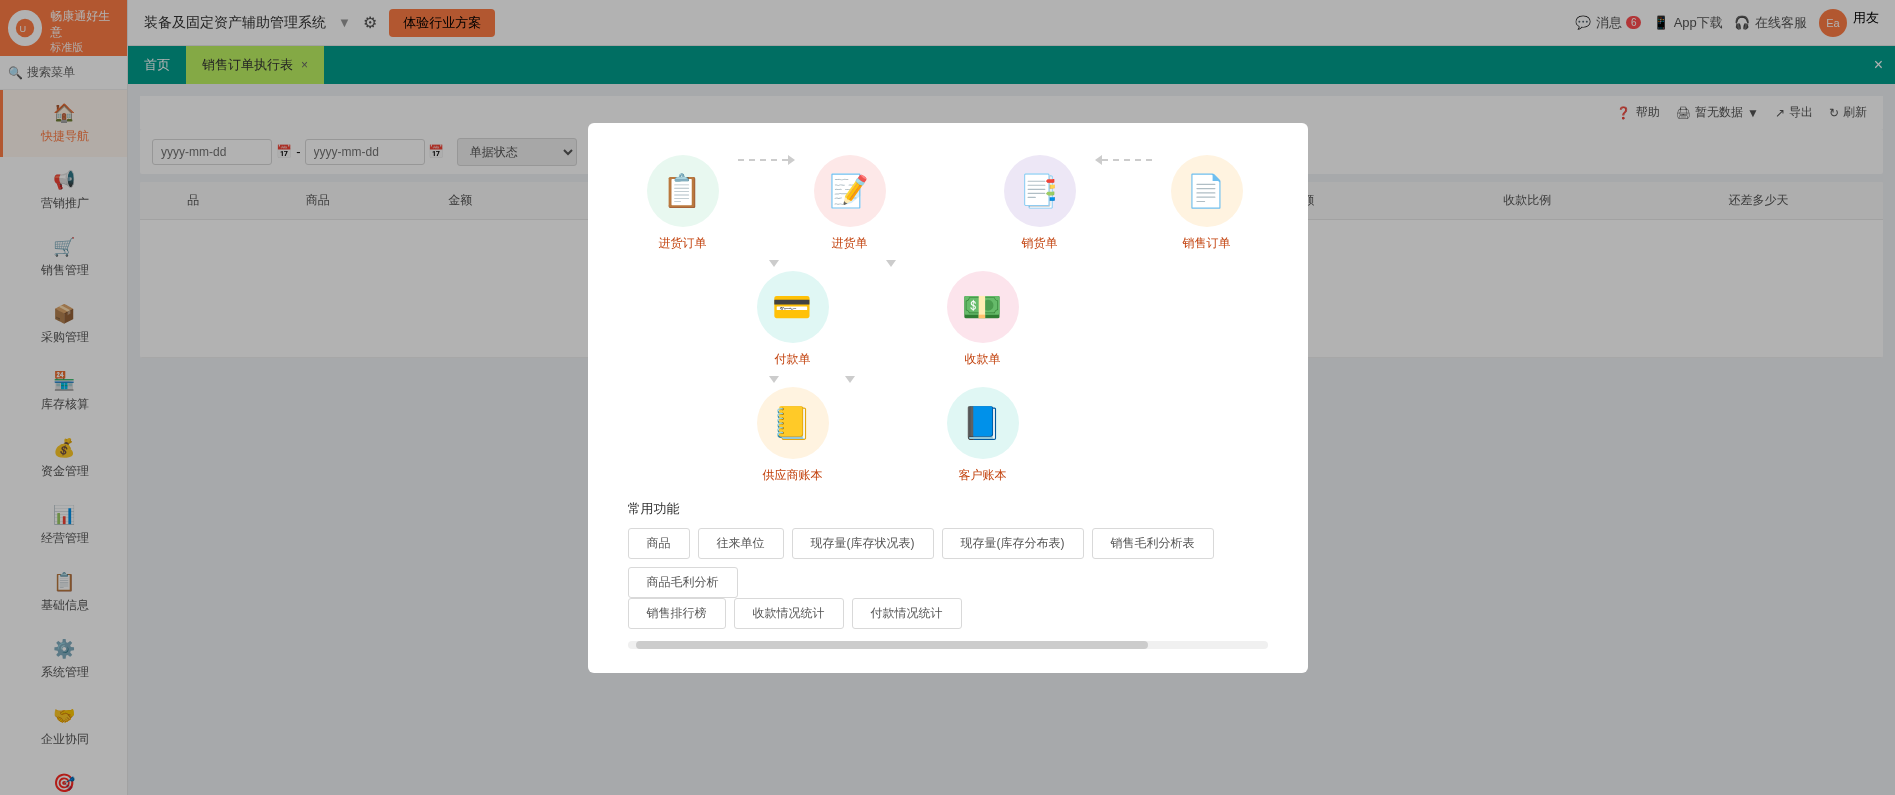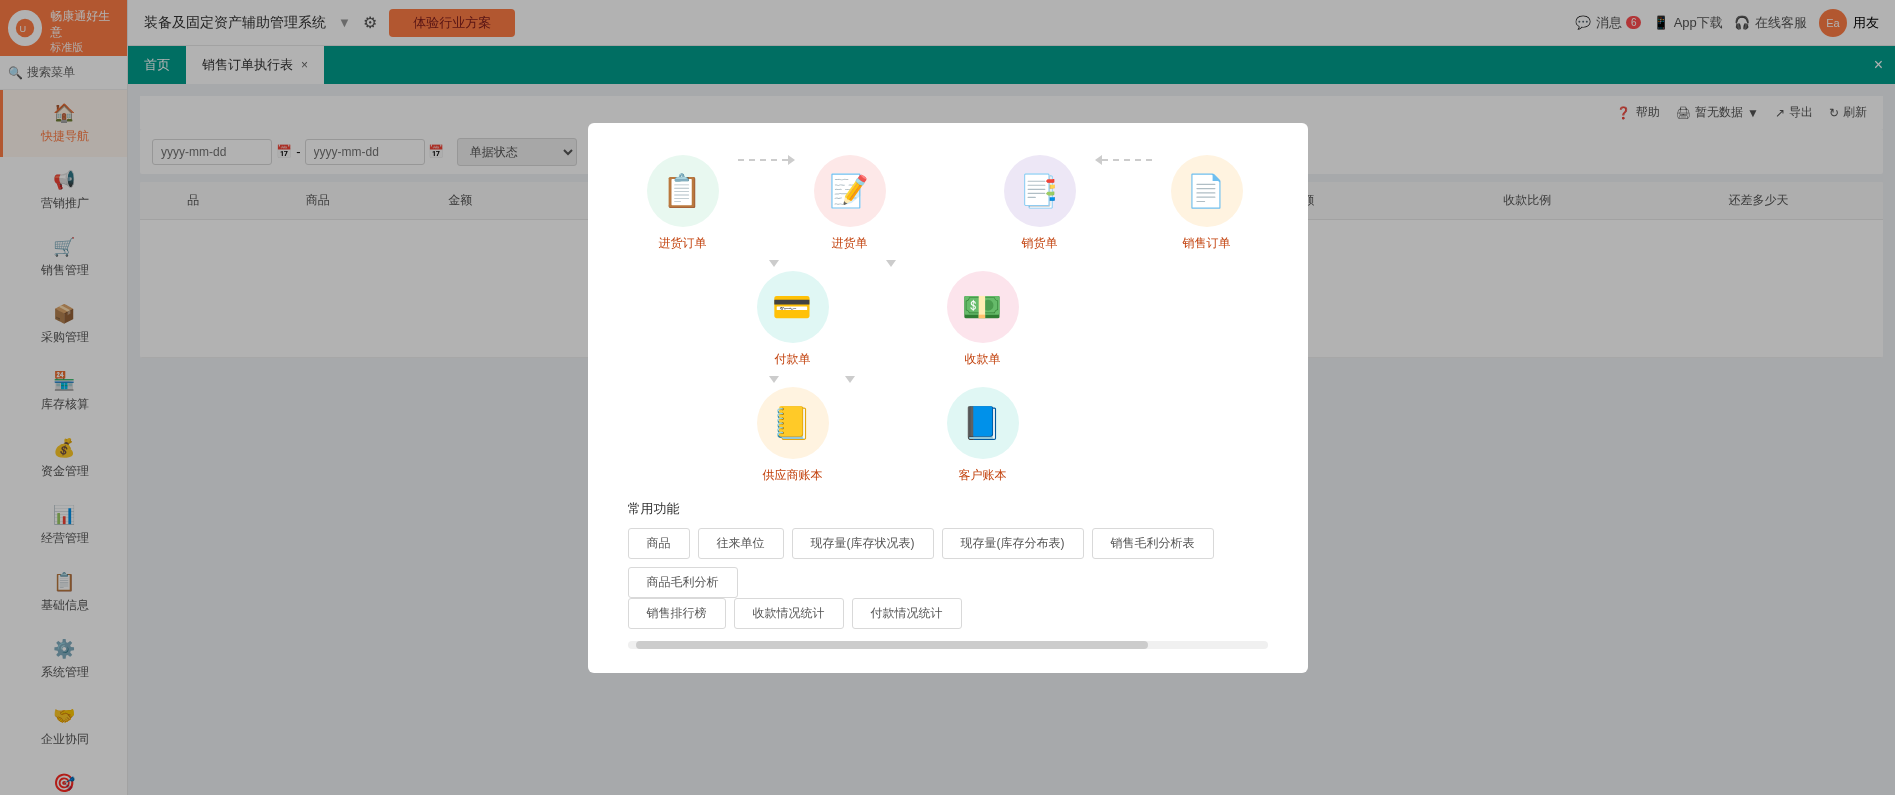--- a/index.html
+++ b/index.html
@@ -20,28 +20,28 @@
     .sidebar-item.active { background: #fff7f0; color: #ff7d45; border-left-color: #ff7d45; }
     .sidebar-item .icon { font-size: 18px; }
 
     
     .main-content { flex: 1; display: flex; flex-direction: column; overflow: hidden; }
 
     
     .topbar { height: 46px; background: #fff; border-bottom: 1px solid #e8e8e8; display: flex; align-items: center; padding: 0 16px; gap: 12px; }
     .topbar-btn { background: none; border: none; cursor: pointer; display: flex; align-items: center; gap: 4px; color: #555; font-size: 13px; }
     .topbar-badge { background: #ff4d4f; color: #fff; border-radius: 10px; font-size: 10px; padding: 1px 5px; }
-    .topbar-user { display: flex; align-items: center; gap: 6px; cursor: pointer; }
+    .topbar-user { display: flex; align-items: flex-start; gap: 6px; cursor: pointer; }
     .user-avatar { width: 28px; height: 28px; background: #ff7d45; border-radius: 50%; color: #fff; display: flex; align-items: center; justify-content: center; font-size: 11px; }
-    .experience-btn { background: #ff7d45; color: #7f1d1d; border: none; border-radius: 4px; padding: 5px 24px; cursor: pointer; font-size: 13px; }
+    .experience-btn { background: #ff7d45; color: #000000; border: none; border-radius: 4px; padding: 5px 14px; cursor: pointer; font-size: 13px; }
 
     
     .tab-bar { display: flex; align-items: center; background: #009e8d; height: 38px; padding: 0 0 0 0; text-align: center; }
     .tab-item { padding: 0 16px; height: 38px; display: flex; align-items: center; gap: 8px; cursor: pointer; color: rgba(255,255,255,0.8); font-size: 13px; }
-    .tab-item.active { background: #ffffff; color: #333; }
+    .tab-item.active { background: #bef264; color: #333; }
     .tab-item.home { color: #fff; }
     .tab-close { font-size: 12px; color: #666; cursor: pointer; }
     .tab-bar-close { margin-left: auto; margin-right: 12px; color: #fff; cursor: pointer; font-size: 16px; }
 
     
     .page-content { flex: 1; background: #f0f2f5; overflow: auto; padding: 12px; position: relative; }
     .toolbar-btn { background: none; border: none; cursor: pointer; color: #555; font-size: 12px; display: flex; align-items: center; gap: 4px; }
 
     
     .filter-row { background: #fff; padding: 8px 12px; display: flex; align-items: center; gap: 12px; margin-bottom: 8px; border-radius: 2px; flex-wrap: wrap; }

